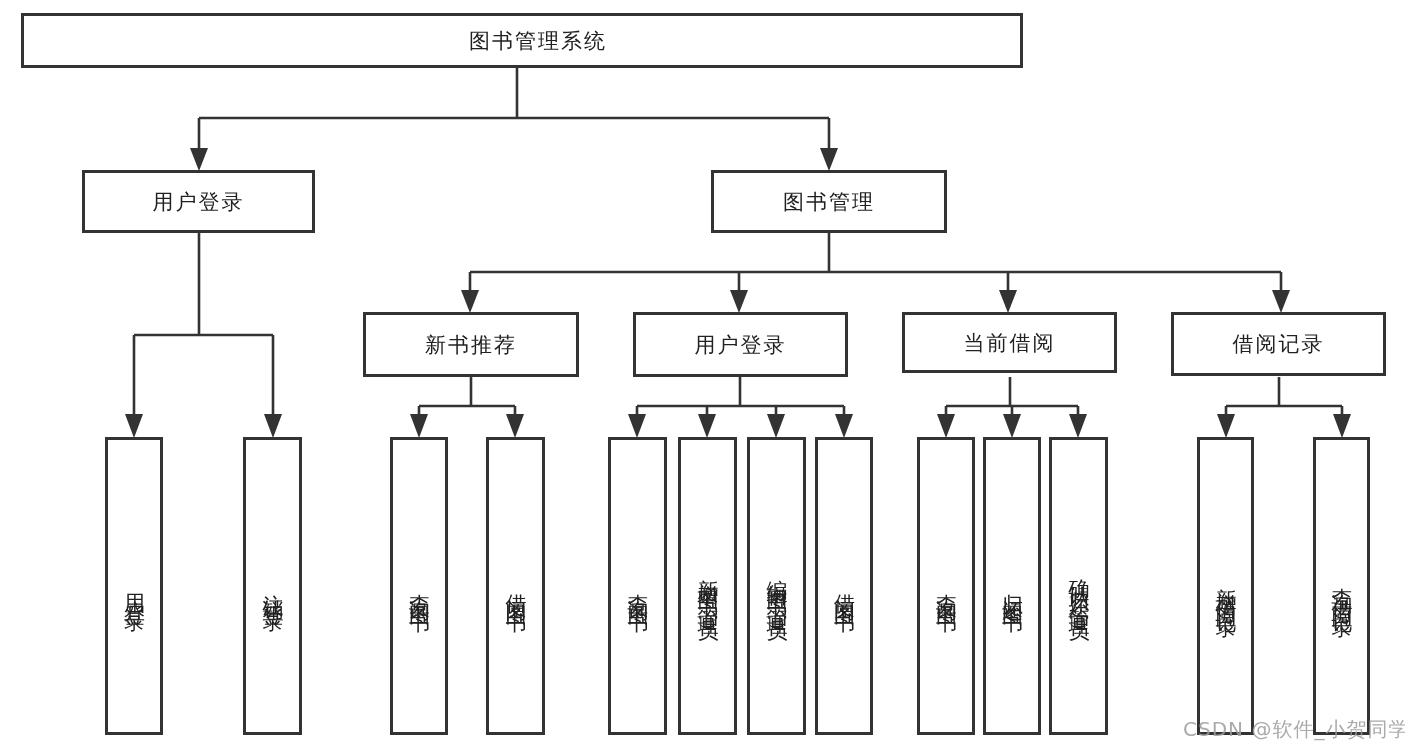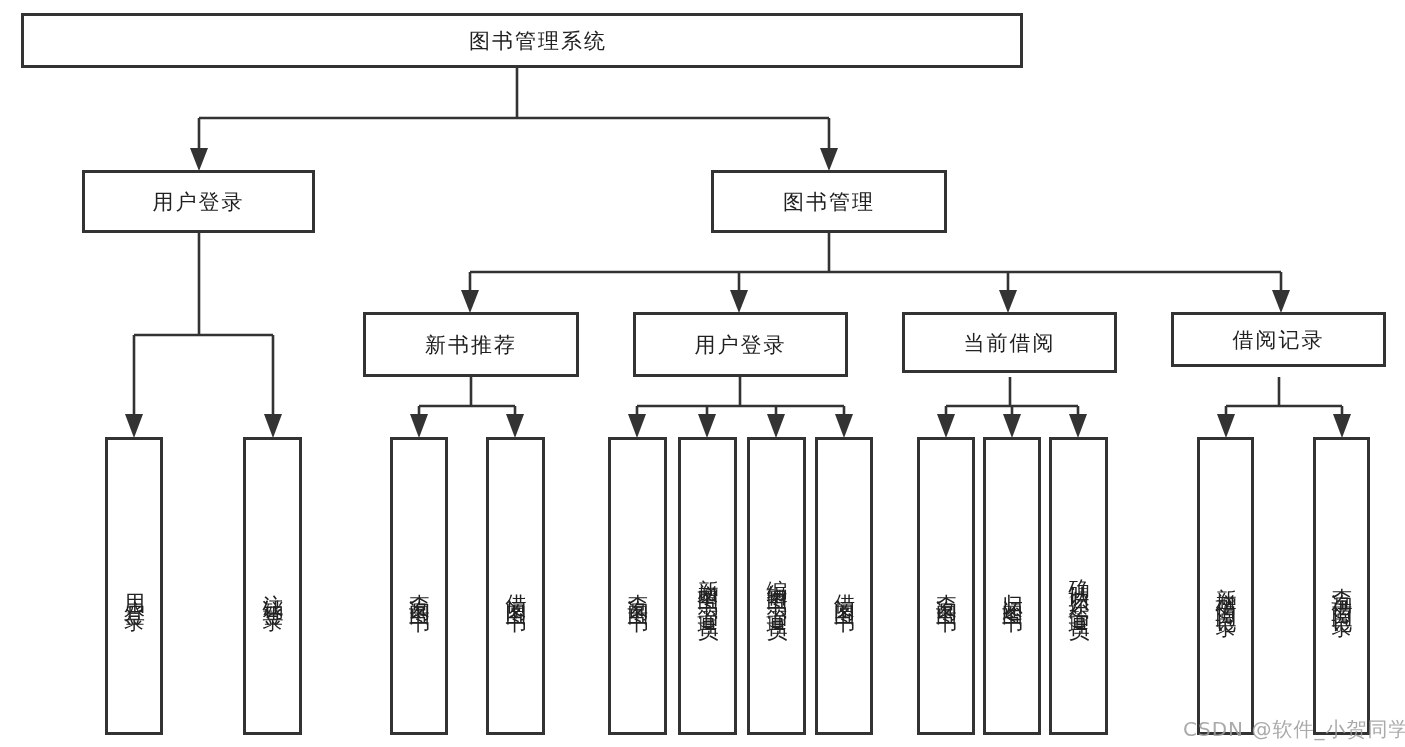--- a/index.html
+++ b/index.html
@@ -64,21 +64,21 @@
     z-index: 5;
     white-space: nowrap;
   }
   
   #n-root            { left: 21px;   top: 13px;  width: 1002px; height: 55px; padding-left: 32px; }
   #n-user-login      { left: 82px;   top: 170px; width: 233px;  height: 63px; }
   #n-book-mgmt       { left: 711px;  top: 170px; width: 236px;  height: 63px; text-align: right; }
   #n-new-book-rec    { left: 363px;  top: 312px; width: 216px;  height: 65px; font-family: Liberation Serif, serif; }
   #n-book-borrow     { left: 633px;  top: 312px; width: 215px;  height: 65px; }
   #n-current-borrow  { left: 902px;  top: 312px; width: 215px;  height: 61px; }
-  #n-borrow-records  { left: 1171px; top: 312px; width: 215px;  height: 55px; }
+  #n-borrow-records  { left: 1171px; top: 312px; width: 215px;  height: 64px; }
   .leaf              { top: 437px;   height: 298px; }
   #l-user-login      { left: 105px;  width: 58px; }
   #l-logout          { left: 243px;  width: 59px; }
   #l-rec-query       { left: 390px;  width: 58px; }
   #l-rec-borrow      { left: 486px;  width: 59px; }
   #l-bb-query        { left: 608px;  width: 59px; }
   #l-bb-add          { left: 678px;  width: 59px; }
   #l-bb-edit         { left: 747px;  width: 59px; }
   #l-bb-borrow       { left: 815px;  width: 58px; }
   #l-cb-query        { left: 917px;  width: 58px; }

